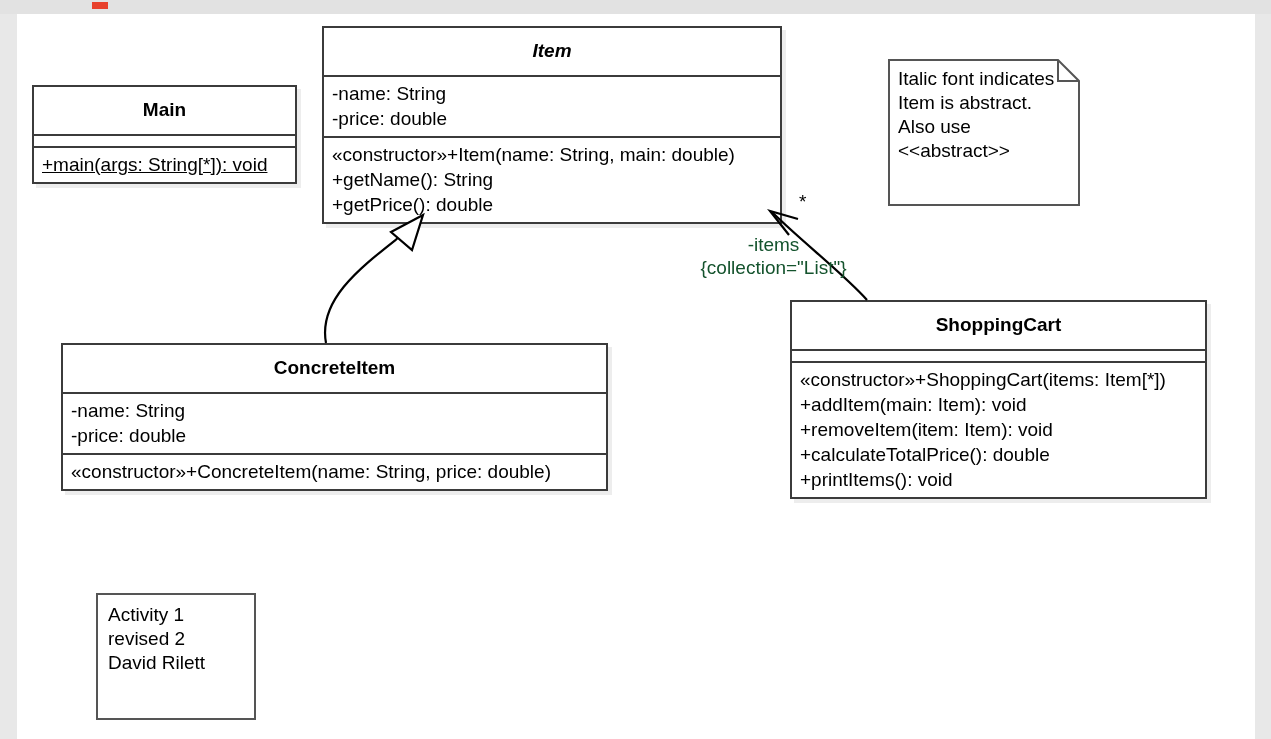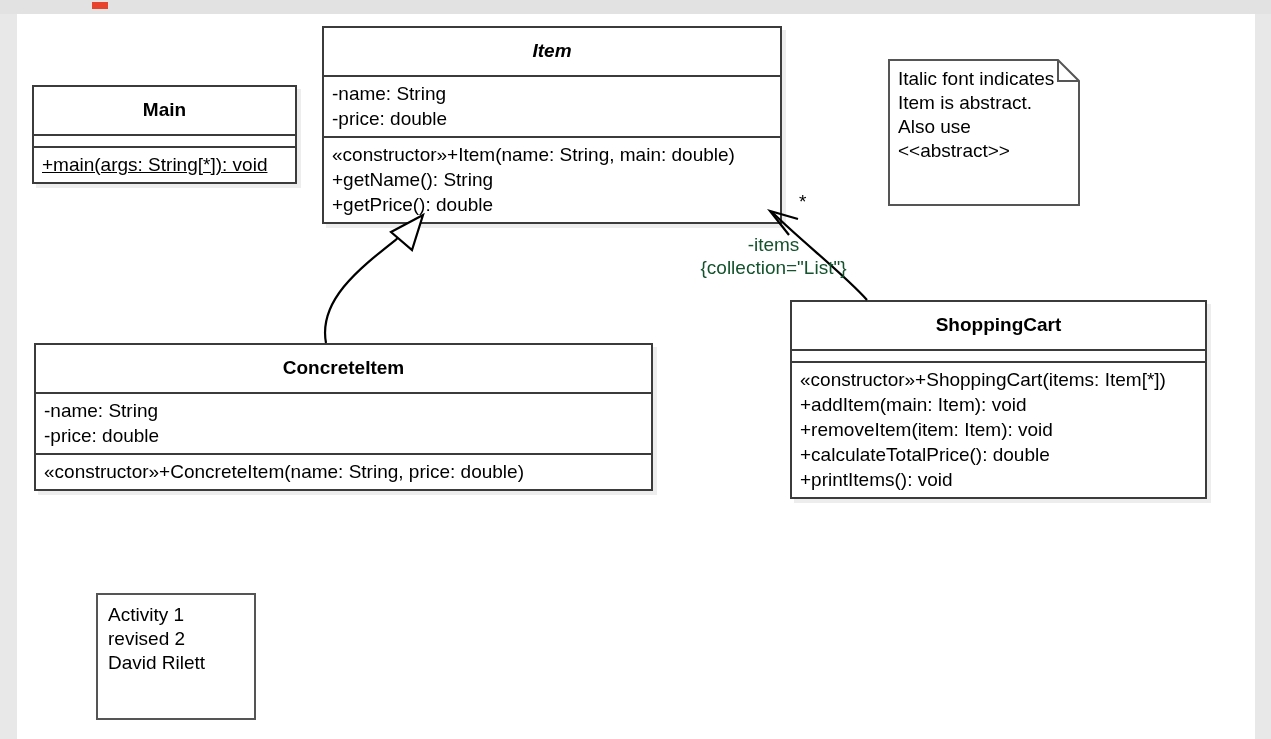--- a/index.html
+++ b/index.html
@@ -175,21 +175,21 @@
       <div class="member">-name: String</div>
       <div class="member">-price: double</div>
     </div>
     <div class="compartment">
       <div class="member">«constructor»+Item(name: String, main: double)</div>
       <div class="member">+getName(): String</div>
       <div class="member">+getPrice(): double</div>
     </div>
   </div>
 
-  <div class="uml-class" id="class-concrete-item" style="left:34px; top:343px; width:619px;">
+  <div class="uml-class" id="class-concrete-item" style="left:61px; top:343px; width:547px;">
     <div class="compartment">
       <div class="class-name">ConcreteItem</div>
     </div>
     <div class="compartment">
       <div class="member">-name: String</div>
       <div class="member">-price: double</div>
     </div>
     <div class="compartment">
       <div class="member">«constructor»+ConcreteItem(name: String, price: double)</div>
     </div>

